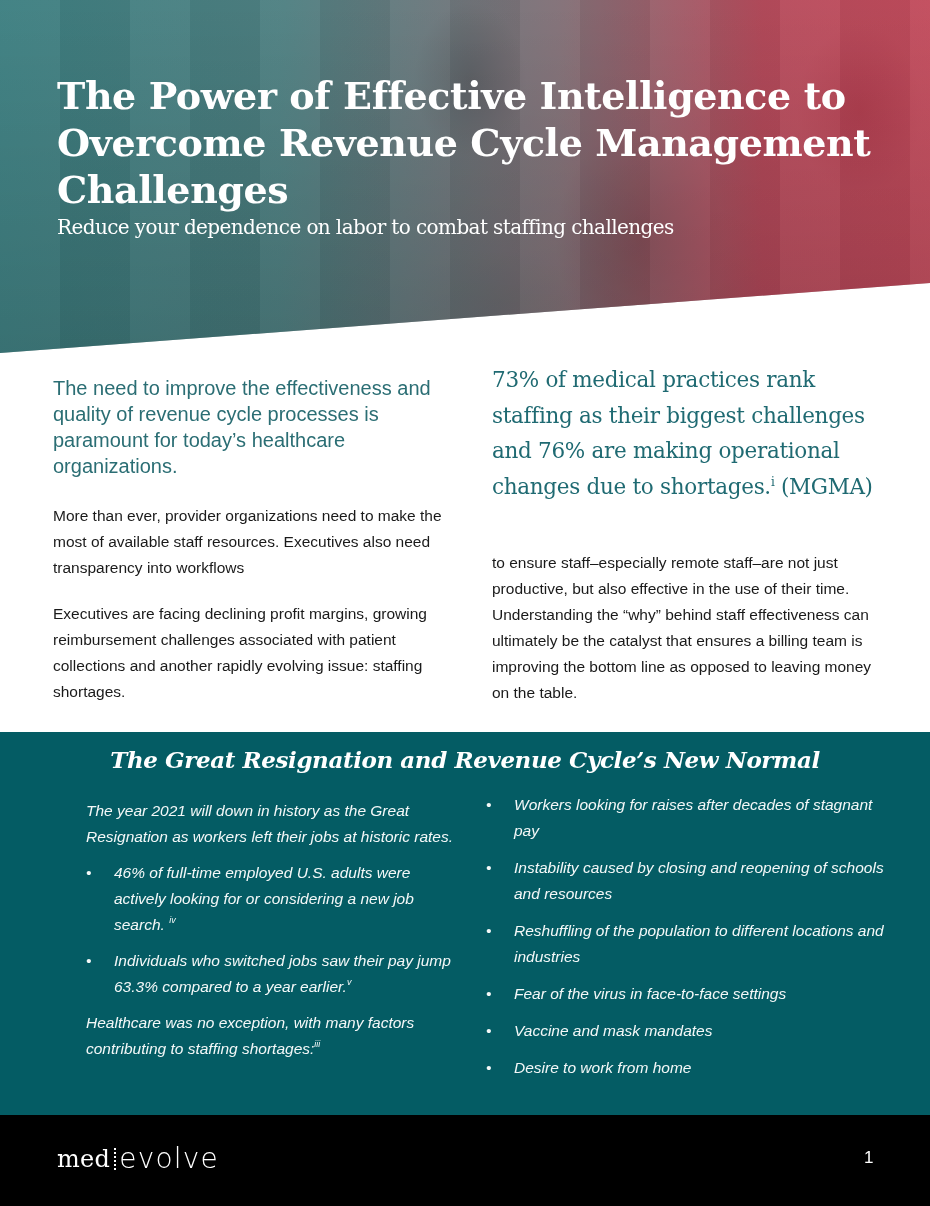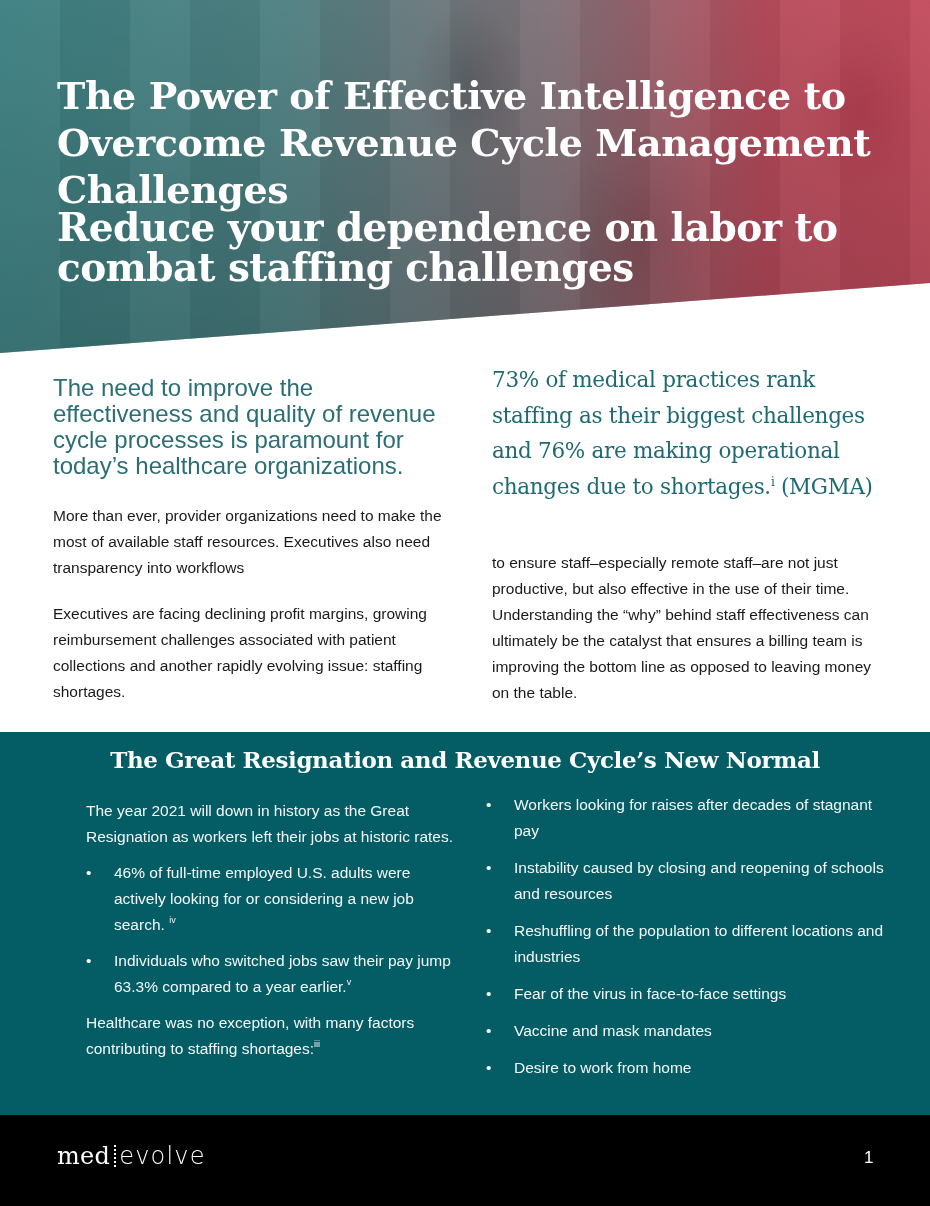--- a/index.html
+++ b/index.html
@@ -33,42 +33,42 @@
     background:
       linear-gradient(180deg, rgba(0,0,0,0) 0%, rgba(0,0,0,0.12) 100%),
       repeating-linear-gradient(90deg, rgba(255,255,255,0.03) 0 60px, rgba(0,0,0,0.04) 60px 130px);
   }
   .hero-text { position: absolute; left: 57px; top: 72px; width: 840px; }
   .hero-title {
     font-family: "DejaVu Serif", serif; font-weight: bold; color: #ffffff;
     font-size: 38px; line-height: 47px; letter-spacing: -0.4px;
   }
   .hero-subtitle {
-    font-family: "DejaVu Serif", serif; font-weight: bold; color: #ffffff;
-    font-size: 39px; line-height: 40px; letter-spacing: -0.6px; margin-top: -6px;
+    font-family: "DejaVu Serif", serif; font-weight: normal; color: #ffffff;
+    font-size: 20px; line-height: 40px; letter-spacing: -0.6px; margin-top: -6px;
   }
 
   
   .intro-left { position: absolute; left: 53px; top: 375px; width: 390px; }
   .lead {
-    color: #2b6e74; font-size: 24px; line-height: 26px; font-weight: normal;
+    color: #2b6e74; font-size: 20px; line-height: 26px; font-weight: normal;
   }
   .body-p { font-size: 15.5px; line-height: 26px; color: #1a1a1a; margin-top: 24px; }
   .body-p + .body-p { margin-top: 20px; }
 
   .intro-right { position: absolute; left: 492px; top: 362px; width: 410px; }
   .callout {
     font-family: "DejaVu Serif", serif; color: #1f6a72;
     font-size: 21.5px; line-height: 35.5px; letter-spacing: -0.3px;
   }
   .callout sup { font-size: 12px; vertical-align: 8px; line-height: 0; }
   .intro-right .body-p { position: absolute; top: 188px; width: 400px; margin-top: 0; }
 
   
-  .band { position: absolute; left: 0; top: 732px; width: 930px; height: 383px; background: #045c64; color: #ffffff; }
+  .band { position: absolute; left: 0; top: 732px; width: 930px; height: 383px; background: #045c64; color: #ffffff; font-style: italic; }
   .band-title {
     position: absolute; left: 0; top: 14px; width: 930px; text-align: center;
     font-family: "DejaVu Serif", serif; font-weight: bold; font-size: 23px; letter-spacing: -0.4px;
   }
   .band-left { position: absolute; left: 54px; top: 66px; width: 380px; margin-left: 32px; }
   .band-right { position: absolute; left: 486px; top: 60px; width: 400px; }
   .band p, .band li { font-size: 15.5px; line-height: 26px; color: #f4f8f8; }
   .band ul { list-style: none; }
   .band li { position: relative; padding-left: 28px; }
   .band li .bullet { position: absolute; left: 0; top: 0; width: 10px; text-align: left; }
@@ -76,21 +76,21 @@
   .band-left li { margin-bottom: 10px; }
   .band-left p.after { margin-top: 4px; }
   .band-right li { margin-bottom: 11px; }
   .band sup { font-size: 9px; vertical-align: 7px; line-height: 0; }
 
   
   .footer { position: absolute; left: 0; top: 1115px; width: 930px; height: 102px; background: #000000; }
   .logo { position: absolute; left: 57px; top: 27px; display: flex; align-items: center; color: #ffffff; }
   .logo-med { font-family: "DejaVu Serif", serif; font-size: 24px; letter-spacing: 0.3px; }
   .logo-sep { width: 0; height: 22px; border-left: 2px dotted #ffffff; margin: 0 3px 0 4px; }
-  .logo-evolve { font-family: "DejaVu Sans", sans-serif; font-size: 24px; letter-spacing: 1.2px; font-weight: 300; }
+  .logo-evolve { font-family: "DejaVu Sans", sans-serif; font-size: 28px; letter-spacing: 1.2px; font-weight: 300; }
   .page-num { position: absolute; left: 864px; top: 33px; font-size: 17px; color: #ffffff; }
 </style>
 </head>
 <body>
 
 <header class="hero">
   <div class="hero-photo"></div>
   <div class="hero-tint"></div>
   <div class="hero-shade"></div>
   <div class="hero-text">

